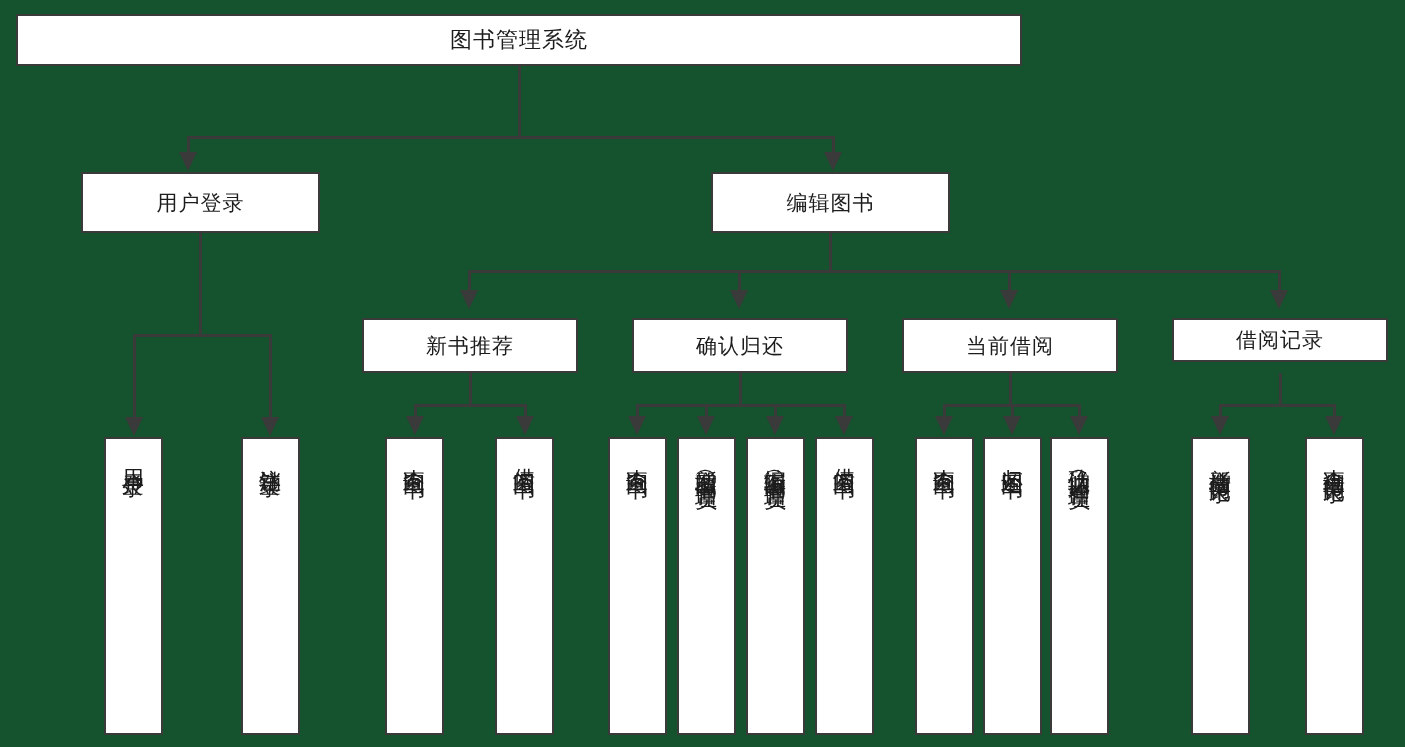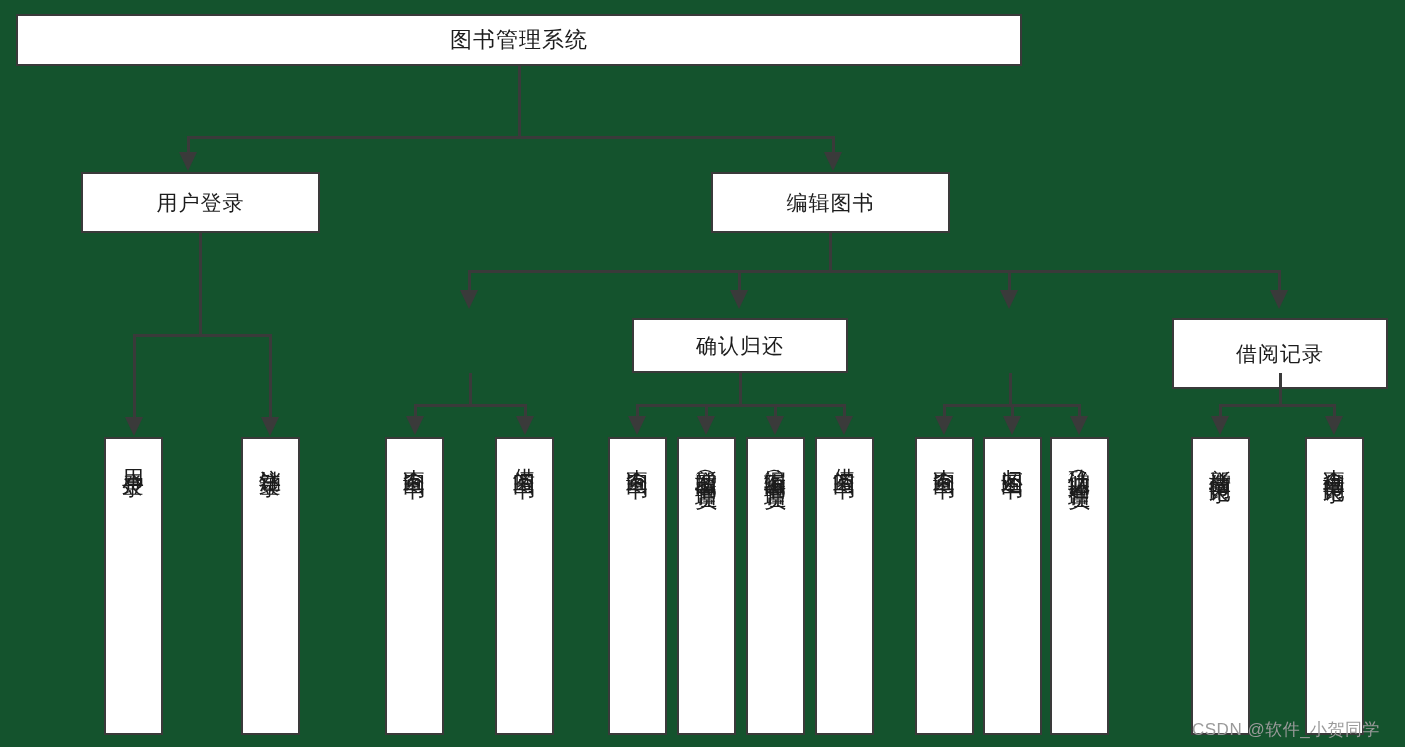--- a/index.html
+++ b/index.html
@@ -118,24 +118,30 @@
   <div class="hline" style="left:468px; top:270px; width:812px;"></div>
   <div class="vline" style="left:468px; top:270px; height:22px;"></div>
   <div class="arrow" style="left:460px; top:290px;"></div>
   <div class="vline" style="left:738px; top:270px; height:22px;"></div>
   <div class="arrow" style="left:730px; top:290px;"></div>
   <div class="vline" style="left:1008px; top:270px; height:22px;"></div>
   <div class="arrow" style="left:1000px; top:290px;"></div>
   <div class="vline" style="left:1278px; top:270px; height:22px;"></div>
   <div class="arrow" style="left:1270px; top:290px;"></div>
 
+  <div class="node h-text" style="left:362px; top:318px; width:216px; height:55px;">
+    <span>新书推荐</span>
+  </div>
   <div class="node h-text" style="left:632px; top:318px; width:216px; height:55px;">
     <span>确认归还</span>
   </div>
-  <div class="node h-text" style="left:1172px; top:318px; width:216px; height:71px;">
+  <div class="node h-text" style="left:902px; top:318px; width:216px; height:55px;">
+    <span>当前借阅</span>
+  </div>
+  <div class="node h-text" style="left:1172px; top:318px; width:216px; height:44px;">
     <span>借阅记录</span>
   </div>
 
   <div class="vline" style="left:469px; top:373px; height:34px;"></div>
   <div class="hline" style="left:414px; top:404px; width:112px;"></div>
   <div class="vline" style="left:414px; top:404px; height:14px;"></div>
   <div class="arrow" style="left:406px; top:416px;"></div>
   <div class="vline" style="left:524px; top:404px; height:14px;"></div>
   <div class="arrow" style="left:516px; top:416px;"></div>
 
@@ -203,15 +209,14 @@
     <span class="vlabel">确认归还（管理员）</span>
   </div>
 
   <div class="node v-text" style="left:1191px; top:437px; width:59px; height:298px;">
     <span class="vlabel">新增借阅记录</span>
   </div>
   <div class="node v-text" style="left:1305px; top:437px; width:59px; height:298px;">
     <span class="vlabel">查询借阅记录</span>
   </div>
 
-  <div id="watermark" style="left:1192px; top:718px;">CSDN @软件_小贺同学</div>
 
 </div>
 
 </body></html>

